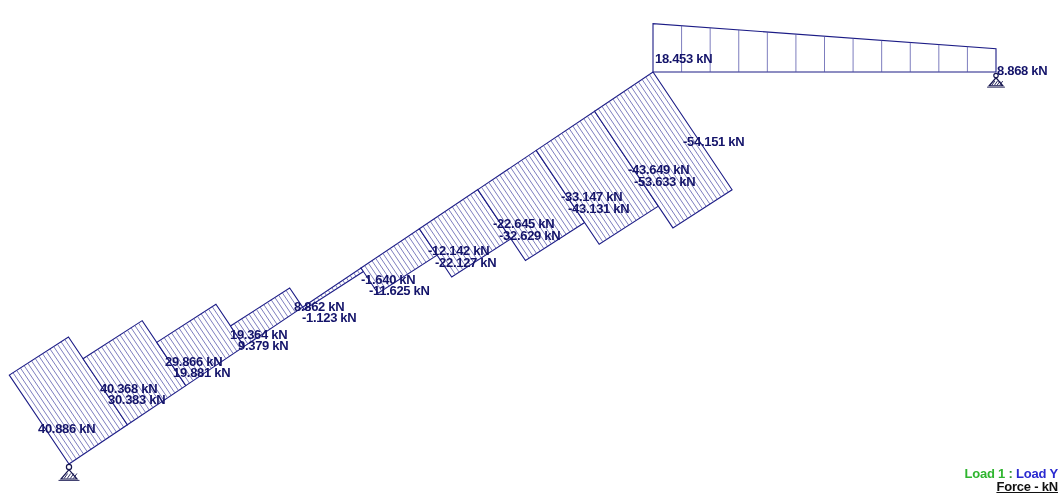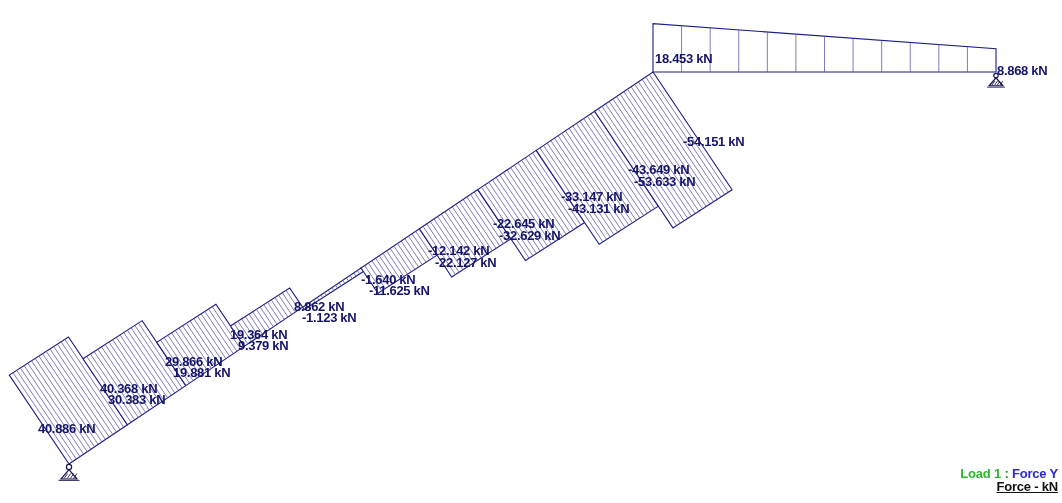--- a/index.html
+++ b/index.html
@@ -233,16 +233,16 @@
         <text x="561" y="201" class="lbl">-33.147 kN</text>
         <text x="568" y="213" class="lbl">-43.131 kN</text>
         <text x="628" y="174" class="lbl">-43.649 kN</text>
         <text x="634" y="186" class="lbl">-53.633 kN</text>
         <text x="683" y="146" class="lbl">-54.151 kN</text>
         <text x="655" y="63" class="lbl">18.453 kN</text>
         <text x="997" y="75" class="lbl">8.868 kN</text>
       </g>
     </svg>
   <div class="legend">
-    <div><span style="color: rgb(47, 181, 47);">Load 1</span><span style="color: rgb(47, 143, 47);"> : </span><span style="color: rgb(42, 42, 208);">Force Y</span></div>
+    <div><span style="color: rgb(47, 181, 47);">Load 1</span><span style="color: rgb(47, 143, 47);"> : </span><span style="color: rgb(42, 42, 208);">Load Y</span></div>
     <div style="color: rgb(17, 17, 17); text-decoration: underline;">Force - kN</div>
   </div>
 </div>
 
 </body></html>

